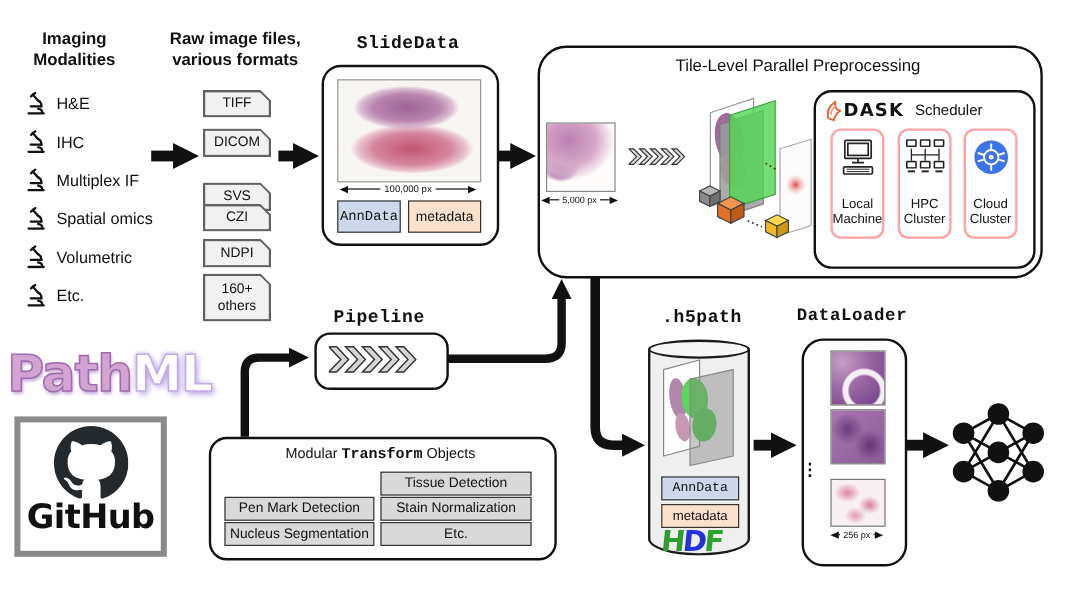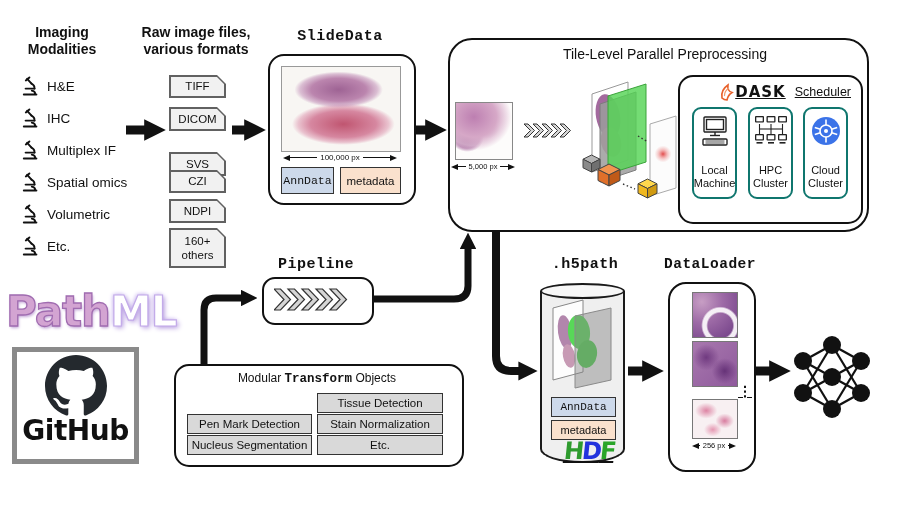--- a/index.html
+++ b/index.html
@@ -1,19 +1,19 @@
 <!DOCTYPE html>
 <html><head>
 <meta charset="utf-8">
 <style>
   html,body{margin:0;padding:0;background:#fff;}
   #canvas{position:relative;width:898px;height:506px;background:#fff;overflow:hidden;
           font-family:"Liberation Sans",sans-serif;color:#111;}
   .abs{position:absolute;}
-  .center{display:flex;align-items:center;justify-content:flex-end;text-decoration:underline;}
+  .center{display:flex;align-items:center;justify-content:flex-start;}
   .col-title{font-weight:bold;font-size:14px;text-align:center;line-height:1.18;}
   .mono-title{font-family:"Liberation Mono",monospace;font-weight:bold;font-size:15px;text-align:center;letter-spacing:.5px;}
   .rbox{position:absolute;border:2.5px solid #111;border-radius:18px;background:#fff;}
   
   .mod-row{position:absolute;left:22px;height:26px;display:flex;align-items:center;gap:9px;}
   .mod-row .lbl{font-size:13.5px;}
   
   .file-box{position:absolute;left:169px;width:57px;}
   .file-outer{position:absolute;inset:0;background:#616161;
       clip-path:polygon(0 0,calc(100% - 9px) 0,100% 9px,100% 100%,0 100%);}
@@ -24,21 +24,21 @@
   
   .scale{position:absolute;display:flex;align-items:center;font-size:8px;color:#111;}
   .scale .tl{width:0;height:0;border-top:3.5px solid transparent;border-bottom:3.5px solid transparent;border-right:7px solid #111;}
   .scale .tr{width:0;height:0;border-top:3.5px solid transparent;border-bottom:3.5px solid transparent;border-left:7px solid #111;}
   .scale .ln{height:1.2px;background:#111;flex:1;}
   .scale .lbl{padding:0 3px;white-space:nowrap;}
   .chip{position:absolute;border:1.2px solid #333;display:flex;align-items:center;justify-content:center;}
   .chip.ann{background:#cdd9ea;font-family:"Liberation Mono",monospace;}
   .chip.meta{background:#fae1cd;}
   .tbtn{position:absolute;background:#d9d9d9;border:1.5px solid #333;display:flex;align-items:center;justify-content:center;font-size:11.5px;}
-  .node-box{position:absolute;top:107px;width:45px;height:92px;border:2px solid #0f766e;border-radius:9px;background:#fff;
+  .node-box{position:absolute;top:107px;width:45px;height:92px;border:2px solid #fca5a5;border-radius:9px;background:#fff;
             display:flex;flex-direction:column;align-items:center;justify-content:flex-start;padding-top:6px;box-sizing:border-box;}
   .node-lbl{font-size:11px;text-align:center;line-height:1.25;margin-top:auto;margin-bottom:6px;}
   
   .slide-img{position:absolute;border:1px solid #999;background:
       radial-gradient(52% 30% at 48% 27%, #9e6394 0%, #bb85ae 45%, rgba(195,145,185,.55) 63%, rgba(0,0,0,0) 72%),
       radial-gradient(58% 33% at 52% 68%, #c05570 0%, #d687a0 48%, rgba(220,145,172,.5) 66%, rgba(0,0,0,0) 75%),
       #f8f6f3;}
   .tile-img{position:absolute;border:1px solid #888;background:
       radial-gradient(90% 80% at 32% 25%, #bd7fb1 0%, #d6a8c7 45%, rgba(228,198,218,.6) 64%, rgba(0,0,0,0) 75%),
       radial-gradient(42% 36% at 20% 62%, #8e4a86 0%, rgba(160,90,150,.7) 52%, rgba(0,0,0,0) 70%),

